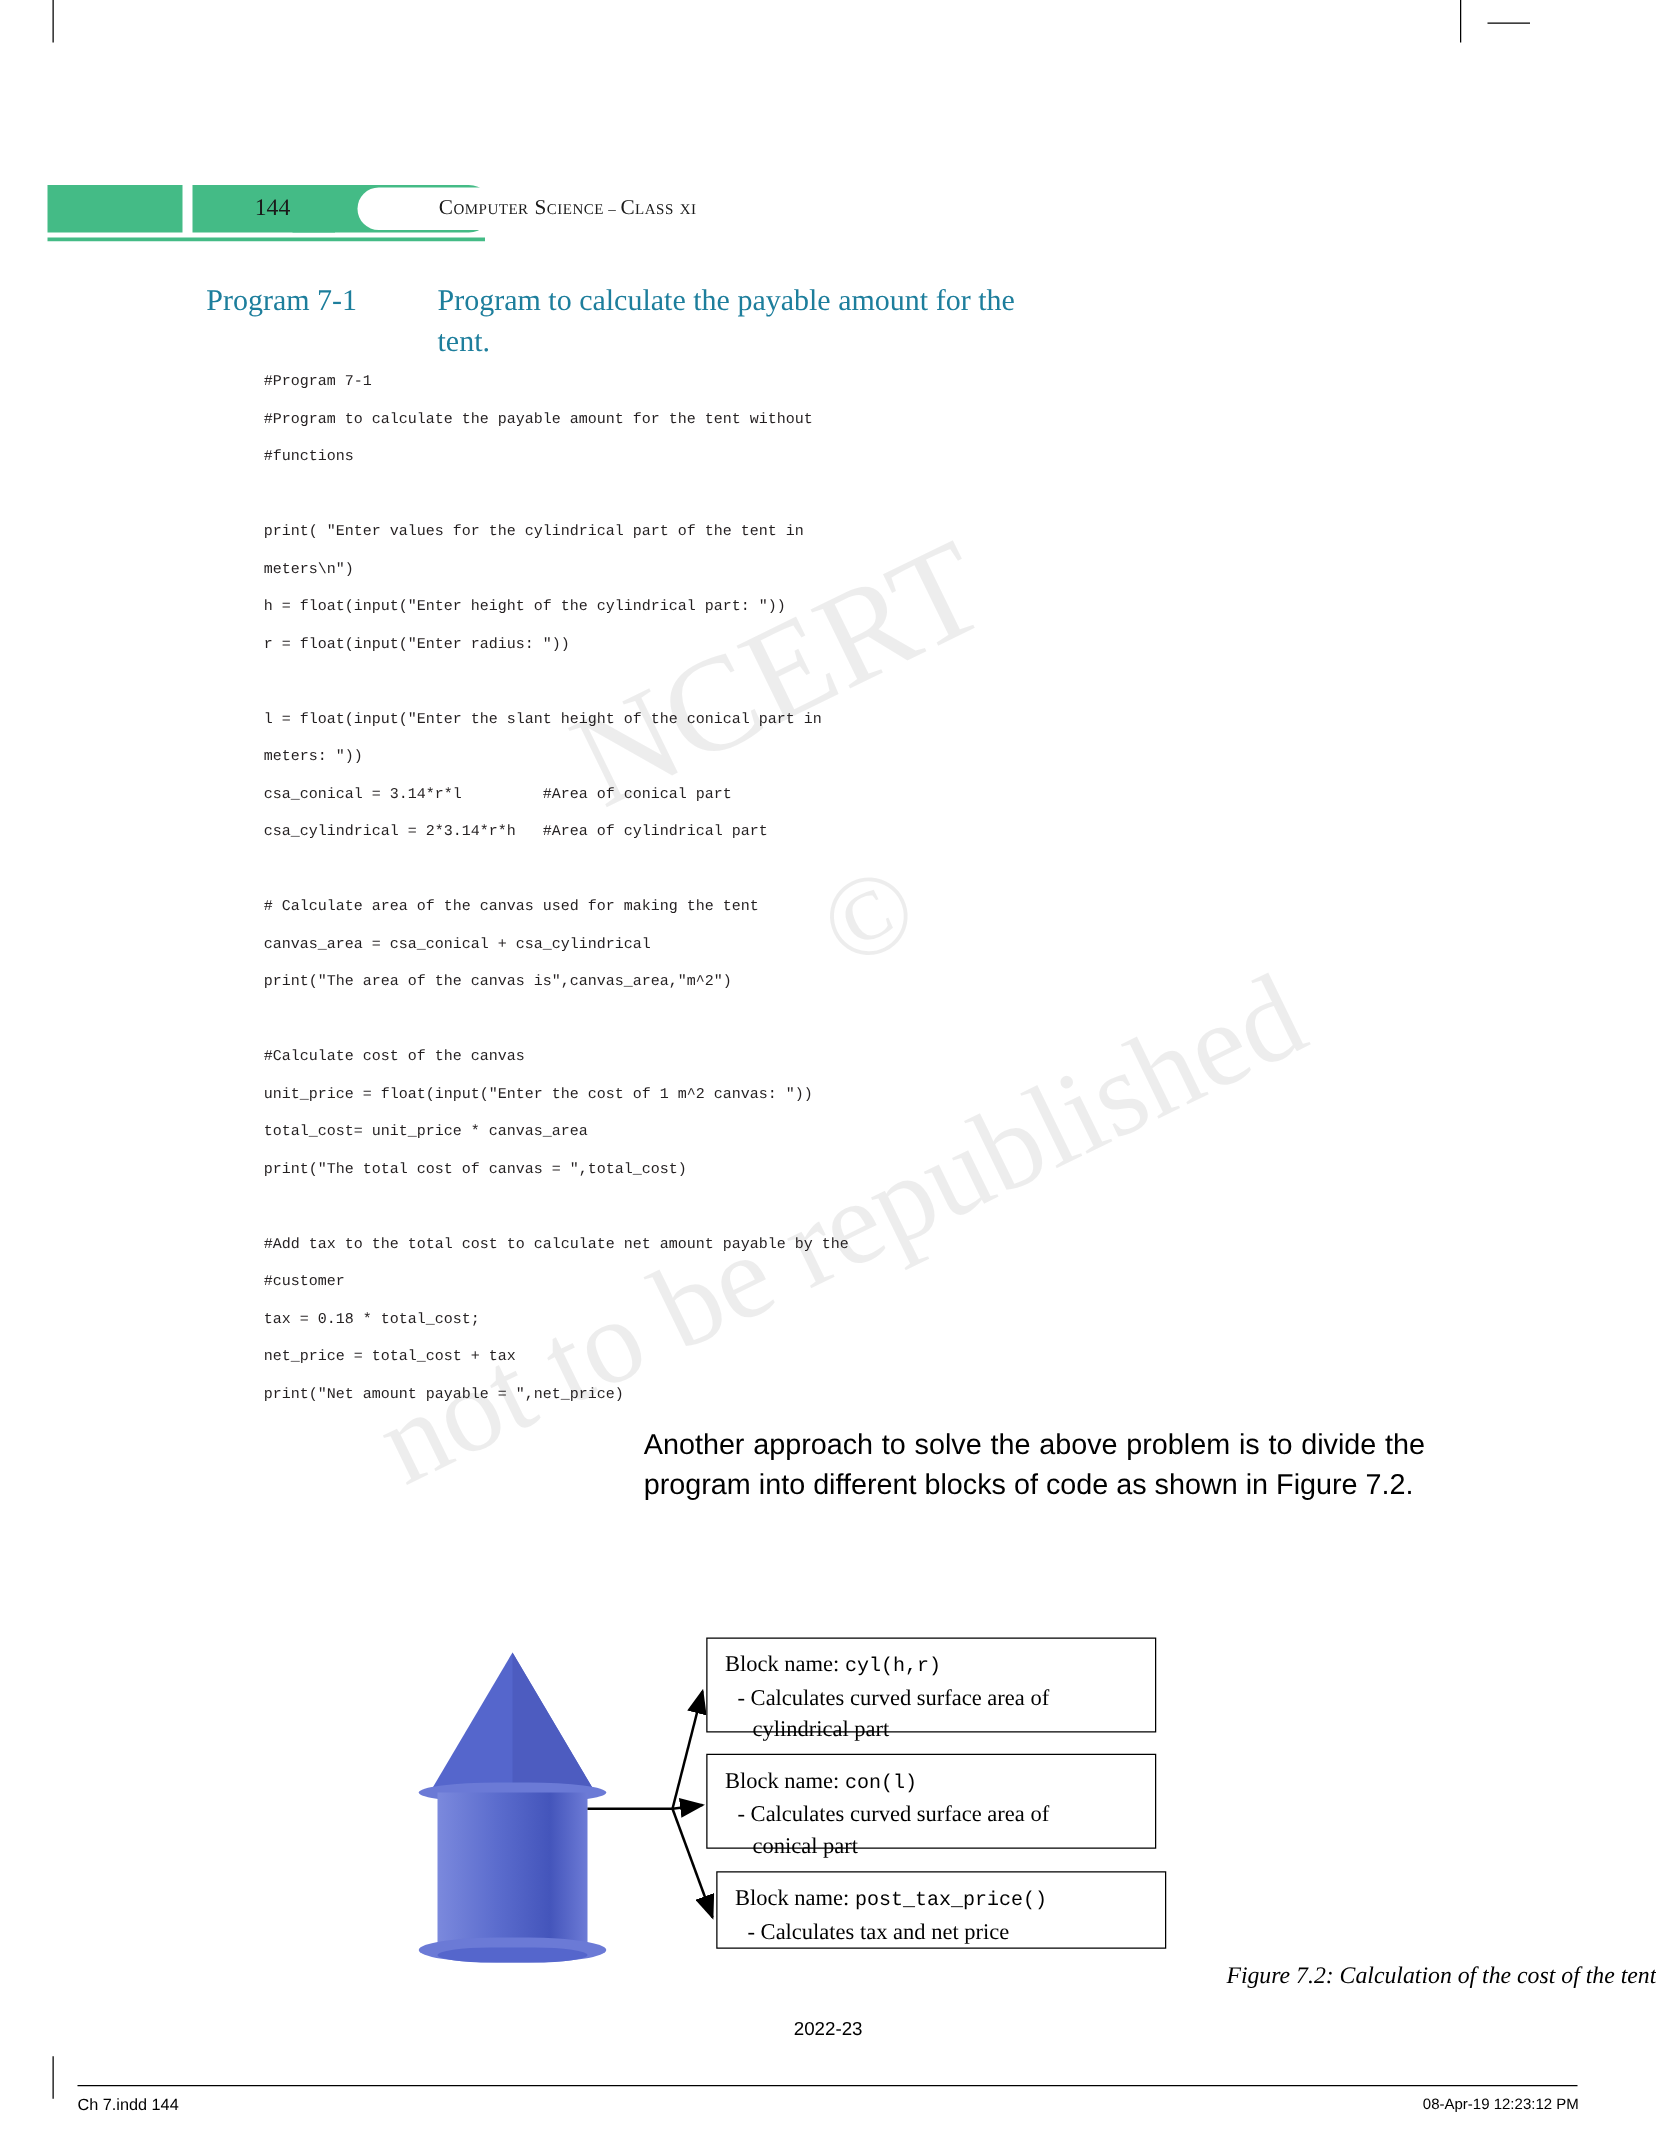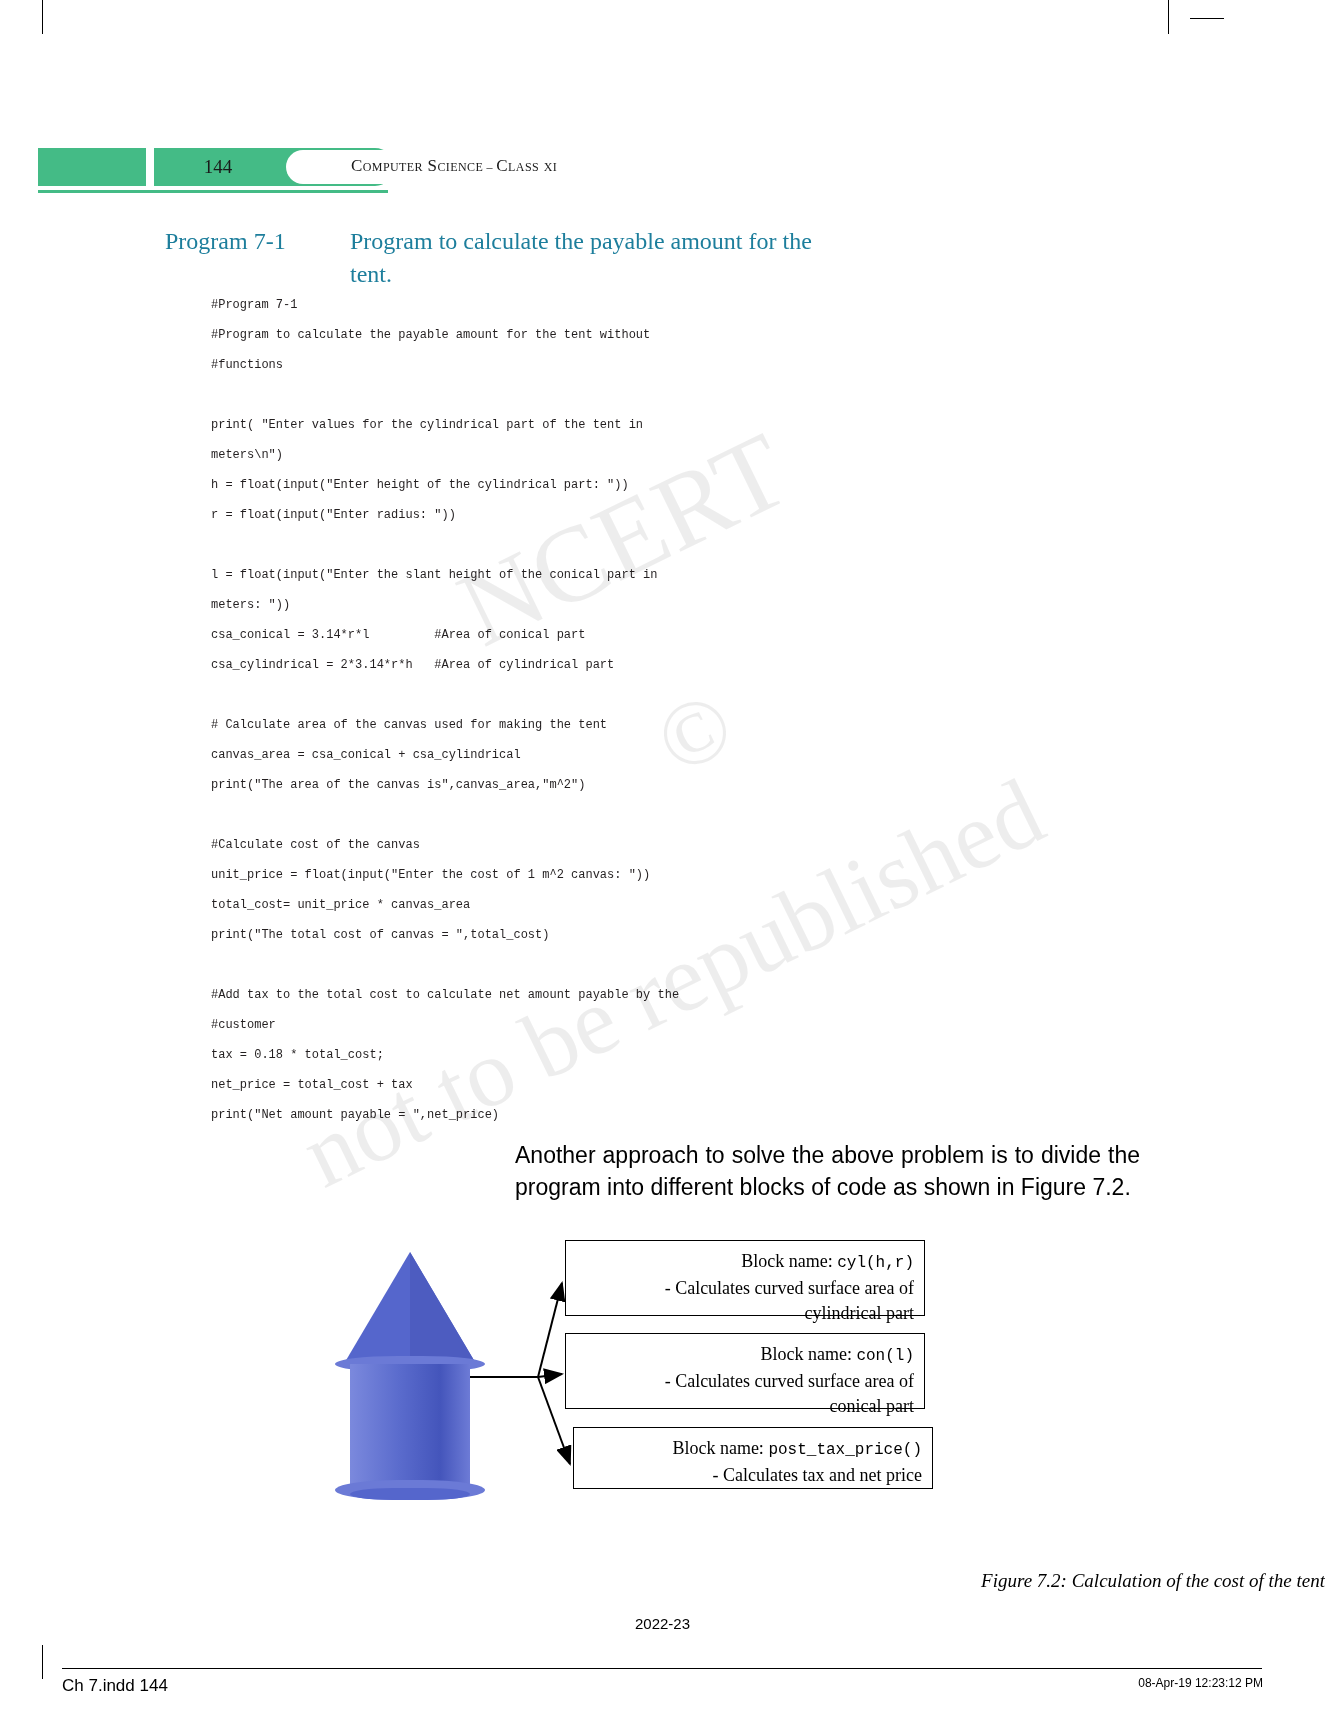--- a/index.html
+++ b/index.html
@@ -137,24 +137,23 @@
     font-family: Liberation Sans, sans-serif;
     font-size: 23px;
     line-height: 32px;
     text-align: justify;
   }
 
   
   .figure {
     position: absolute;
     left: 250px;
-    top: 1240px;
+    top: 1310px;
     width: 850px;
     height: 330px;
-    text-align: right;
   }
   .tent {
     position: absolute;
     left: 55px;
     top: 12px;
     width: 200px;
     height: 250px;
   }
   .tent .cone {
     position: absolute;
@@ -257,21 +256,21 @@
     top: 1668px;
     width: 1200px;
     height: 1px;
     background: #000;
   }
   .footer-left {
     position: absolute;
     left: 62px;
     top: 1676px;
     font-family: "Liberation Sans", sans-serif;
-    font-size: 17px;
+    font-size: 13px;
   }
   .footer-right {
     position: absolute;
     right: 62px;
     top: 1676px;
     font-family: "Liberation Sans", sans-serif;
     font-size: 12px;
   }
 
   

